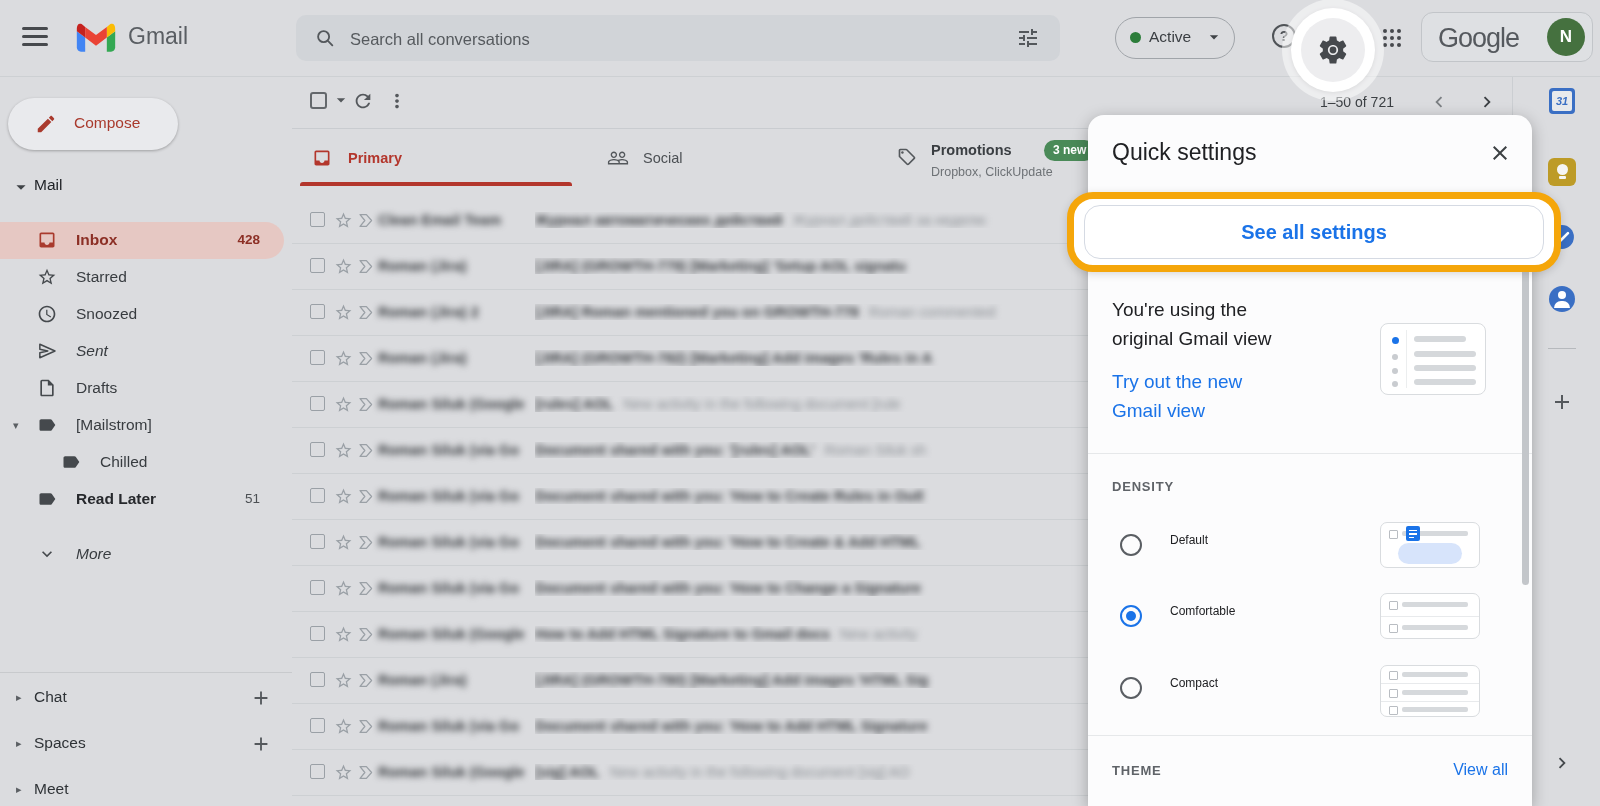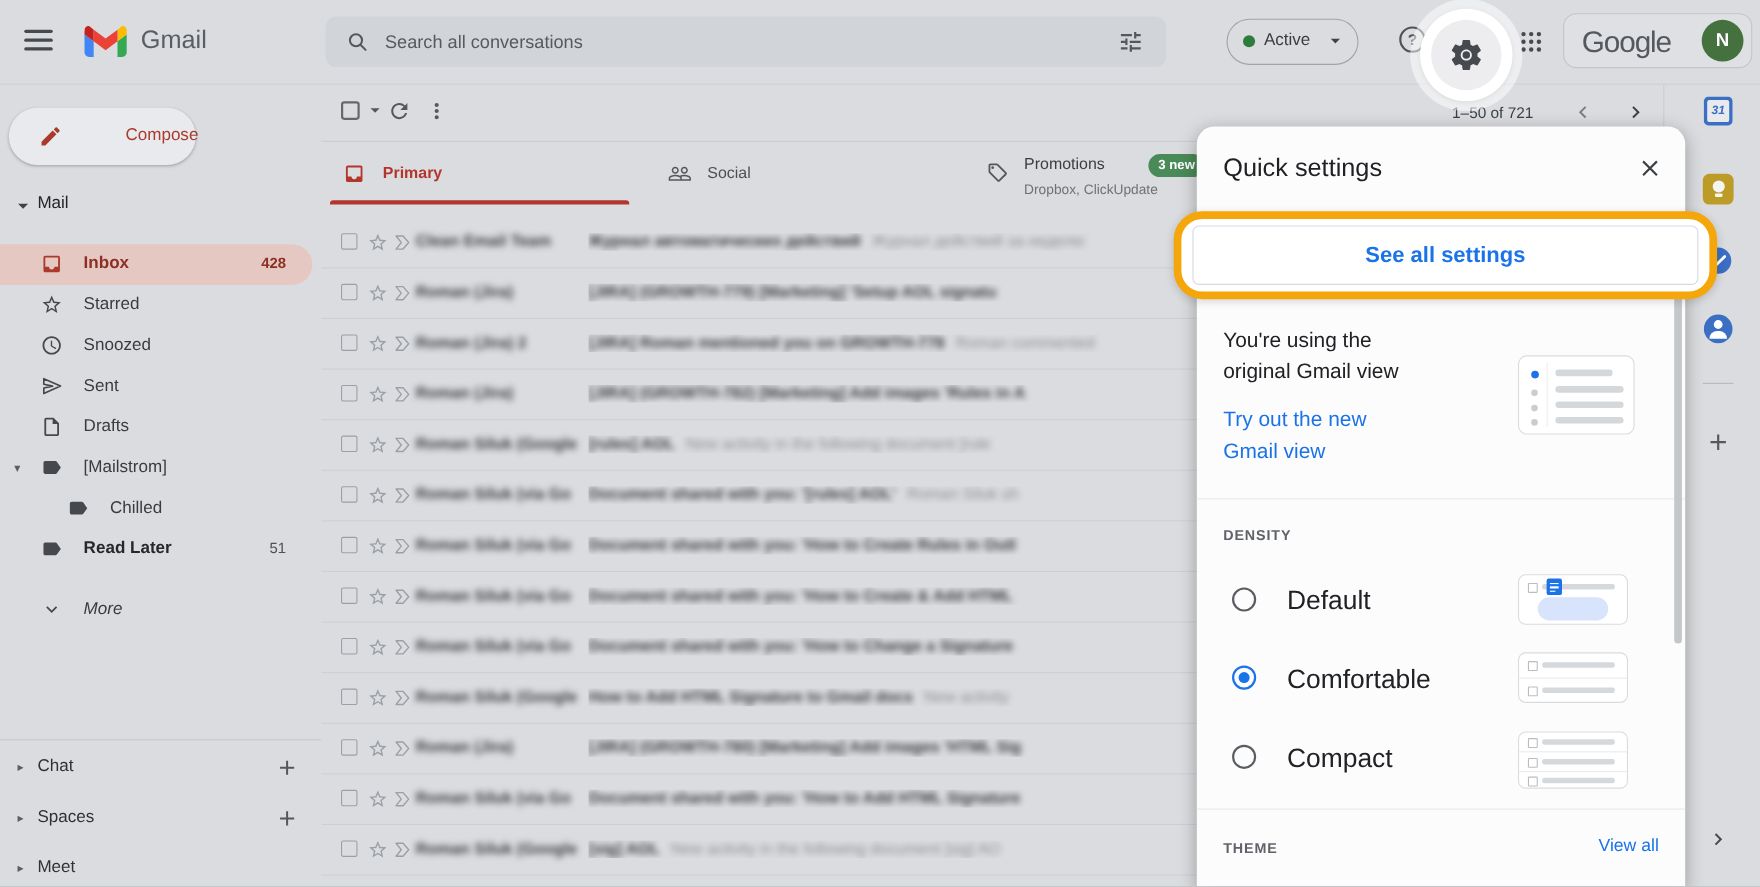--- a/index.html
+++ b/index.html
@@ -37,21 +37,21 @@
   #google-pill{left:1421px;top:12px;width:172px;height:50px;border:1.5px solid #c2c5c9;border-radius:12px;background:#dee0e3;box-sizing:border-box;}
   #google-word{left:16px;top:10px;font-size:27px;font-weight:500;letter-spacing:-1px;color:#55595e;}
   #avatar{left:125px;top:5px;width:38px;height:38px;border-radius:50%;background:#45713f;color:#fff;
     display:flex;align-items:center;justify-content:center;font-size:17px;font-weight:bold;cursor:pointer;}
 
   
   #sidebar{position:absolute;left:0;top:77px;width:292px;height:729px;z-index:20;}
   #compose{left:8px;top:21px;width:170px;height:52px;border-radius:26px;background:#e9eaed;
     box-shadow:0 1px 3px rgba(0,0,0,.28);cursor:pointer;}
   #compose .ic{position:absolute;left:27px;top:15px;width:22px;height:22px;color:#a93a2d;}
-  #compose-label{position:absolute;left:66px;top:16px;font-size:15.5px;font-weight:500;color:#a93a2d;margin-left:40px;}
+  #compose-label{position:absolute;left:66px;top:16px;font-size:15.5px;font-weight:500;color:#a93a2d;}
   #mail-header{left:0;top:96px;height:28px;width:292px;cursor:pointer;}
   #mail-header .ic{position:absolute;left:10px;top:3px;width:22px;height:22px;color:#3f4347;}
   #mail-header-label{position:absolute;left:34px;top:3px;font-size:15.5px;font-weight:500;color:#212428;}
   .navitem{position:absolute;left:0;width:284px;height:37px;cursor:pointer;}
   .navitem .navarrow{position:absolute;left:13px;top:12px;font-size:11px;color:#5b5f63;}
   .navitem .navic{position:absolute;left:37px;top:8px;width:20px;height:20px;color:#45494d;}
   .navitem.indent .navic{left:61px;}
   .navitem .navlabel{position:absolute;left:76px;top:9px;font-size:15.5px;color:#383c40;white-space:nowrap;}
   .navitem.indent .navlabel{left:100px;}
   .navitem .navcount{position:absolute;right:24px;top:10px;font-size:13.5px;color:#4c5054;}
@@ -79,21 +79,21 @@
   .tab{position:absolute;top:53px;height:56px;cursor:pointer;}
   #tab-primary{left:8px;width:272px;}
   #tab-primary .ic{position:absolute;left:12px;top:18px;width:20px;height:20px;color:#b3362c;}
   #tab-primary .tlabel{position:absolute;left:48px;top:20px;font-size:14.5px;font-weight:bold;color:#b3362c;}
   #tab-underline{position:absolute;left:8px;top:105px;width:272px;height:4px;background:#b3362c;border-radius:3px 3px 0 0;}
   #tab-social{left:300px;width:272px;}
   #tab-social .ic{position:absolute;left:15px;top:17px;width:22px;height:22px;color:#54585c;}
   #tab-social .tlabel{position:absolute;left:51px;top:20px;font-size:14.5px;color:#4c5054;}
   #tab-promo{left:590px;width:272px;}
   #tab-promo .ic{position:absolute;left:15px;top:17px;width:20px;height:20px;color:#54585c;}
-  #tab-promo .tlabel{position:absolute;left:49px;top:12px;font-size:14.5px;color:#3a3e42;}
+  #tab-promo .tlabel{position:absolute;left:49px;top:12px;font-size:14.5px;color:#3a3e42;font-weight:bold;}
   #tab-promo .tsub{position:absolute;left:49px;top:35px;font-size:12.5px;color:#6e7276;white-space:nowrap;width:170px;overflow:hidden;}
   #promo-badge{position:absolute;left:162px;top:10px;height:21px;border-radius:11px;background:#4a8a58;color:#fff;
     font-size:12px;font-weight:bold;line-height:21px;padding:0 9px;white-space:nowrap;}
   #rows{left:0;top:121px;width:1220px;height:608px;overflow:hidden;}
   .mailrow{position:relative;width:1220px;height:46px;border-bottom:1px solid #cdd0d3;box-sizing:border-box;cursor:pointer;}
   .mailrow .rcb{position:absolute;left:18px;top:14px;width:15px;height:15px;border:1.5px solid #9aa0a6;border-radius:2px;box-sizing:border-box;}
   .mailrow .rstar{position:absolute;left:42px;top:13px;width:19px;height:19px;color:#9aa0a6;}
   .mailrow .rimp{position:absolute;left:64px;top:13px;width:20px;height:19px;color:#9aa0a6;}
   .mailrow .rsender{position:absolute;left:86px;top:14px;width:150px;font-size:14.5px;font-weight:bold;color:#3a3d41;
     white-space:nowrap;overflow:hidden;}
@@ -129,37 +129,37 @@
   #view-thumb{left:292px;top:208px;width:106px;height:72px;background:#fff;border:1px solid #d9dcdf;border-radius:8px;box-sizing:border-box;}
   #view-thumb .dot{position:absolute;left:11px;width:6px;height:6px;border-radius:50%;background:#c9ccd0;}
   #view-thumb .dot.blue{width:7px;height:7px;background:#1a73e8;left:10.5px;}
   #view-thumb .vline{position:absolute;left:25px;top:6px;width:1px;height:58px;background:#eceeef;}
   #view-thumb .bar{position:absolute;left:33px;width:62px;height:5.5px;border-radius:3px;background:#d5d8db;}
   .pdivider{position:absolute;left:0;width:444px;height:1px;background:#e6e8ea;}
   .sect-label{position:absolute;left:24px;font-size:13px;font-weight:bold;letter-spacing:.8px;color:#5f6368;}
   .radio{position:absolute;left:32px;width:22px;height:22px;border:2.5px solid #5a5e63;border-radius:50%;box-sizing:border-box;cursor:pointer;}
   .radio.on{border-color:#1a73e8;}
   .radio.on:after{content:"";position:absolute;left:3.5px;top:3.5px;width:10px;height:10px;border-radius:50%;background:#1a73e8;}
-  .opt-label{position:absolute;left:82px;font-size:24px;color:#202124;cursor:pointer;}
+  .opt-label{position:absolute;left:82px;font-size:12px;color:#202124;cursor:pointer;}
   .dthumb{position:absolute;left:292px;width:100px;background:#fff;border:1px solid #d9dcdf;border-radius:7px;box-sizing:border-box;}
   .dthumb .trow{position:relative;height:22px;}
   .dthumb .trow + .trow{border-top:1px solid #e8eaec;}
   .dthumb .tcb{position:absolute;left:8px;top:7px;width:7px;height:7px;border:1px solid #b9bdc2;border-radius:1px;}
   .dthumb .tbar{position:absolute;left:21px;top:8px;width:66px;height:5px;border-radius:2px;background:#d6d9dc;}
   #thumb-default .pill{position:absolute;left:17px;top:20px;width:64px;height:21px;background:#d7e4fb;border-radius:11px;}
   #thumb-default .docic{position:absolute;left:25px;top:3px;width:14px;height:15px;background:#1a73e8;border-radius:2px;}
   #thumb-default .docic i{position:absolute;left:3px;width:8px;height:1.6px;background:#fff;}
   #thumb-default .docic i:nth-child(1){top:3.5px}#thumb-default .docic i:nth-child(2){top:7px}#thumb-default .docic i:nth-child(3){top:10.5px;width:5px}
   #theme-viewall{position:absolute;right:24px;font-size:16px;color:#1a73e8;font-weight:500;cursor:pointer;}
   #panel-scrollbar{position:absolute;right:3px;top:120px;width:7px;height:350px;border-radius:4px;background:#c3c6ca;cursor:pointer;}
 
   
   #see-all-ring{position:absolute;left:1067px;top:192px;width:494px;height:80px;background:#fff;border:7px solid #f5a60a;
     border-radius:26px;box-sizing:border-box;box-shadow:0 2px 8px rgba(0,0,0,.15);z-index:60;}
-  #see-all-btn{position:absolute;left:10px;right:10px;top:6px;bottom:6px;border:1px solid #d5dae3;border-radius:6px;
+  #see-all-btn{position:absolute;left:10px;right:10px;top:6px;bottom:6px;border:1px solid #d5dae3;border-radius:16px;
     display:flex;align-items:center;justify-content:center;font-size:20px;font-weight:600;color:#1a73e8;cursor:pointer;background:#fff;}
 </style>
 </head>
 <body>
 
 <div id="screen">
 
   <div id="topbar">
     <div id="hamburger" class="abs">
         <span></span>
@@ -274,21 +274,21 @@
         <div class="navitem" style="top: 219px;">
     <span class="navarrow"></span>
     <span class="navic ic">
             <svg viewBox="0 0 24 24">
               <path fill="currentColor" d="M11.99 2C6.47 2 2 6.48 2 12s4.47 10 9.99 10C17.52 22 22 17.52 22 12S17.52 2 11.99 2zm.01 18c-4.42 0-8-3.58-8-8s3.58-8 8-8 8 3.58 8 8-3.58 8-8 8zm.5-13H11v6l5.25 3.15.75-1.23-4.5-2.67z"></path>
             </svg>
           </span>
     <span class="navlabel">Snoozed</span>
     <span class="navcount"></span>
   </div>
-        <div class="navitem" style="top: 256px;">
+        <div class="navitem" style="top: 256px; font-style: italic;">
     <span class="navarrow"></span>
     <span class="navic ic">
             <svg viewBox="0 0 24 24">
               <path fill="none" stroke="currentColor" stroke-width="1.8" stroke-linejoin="round" d="M3.4 20.1V14l9.6-2-9.6-2V3.9L21.6 12z"></path>
             </svg>
           </span>
     <span class="navlabel">Sent</span>
     <span class="navcount"></span>
   </div>
         <div class="navitem" style="top: 293px;">

